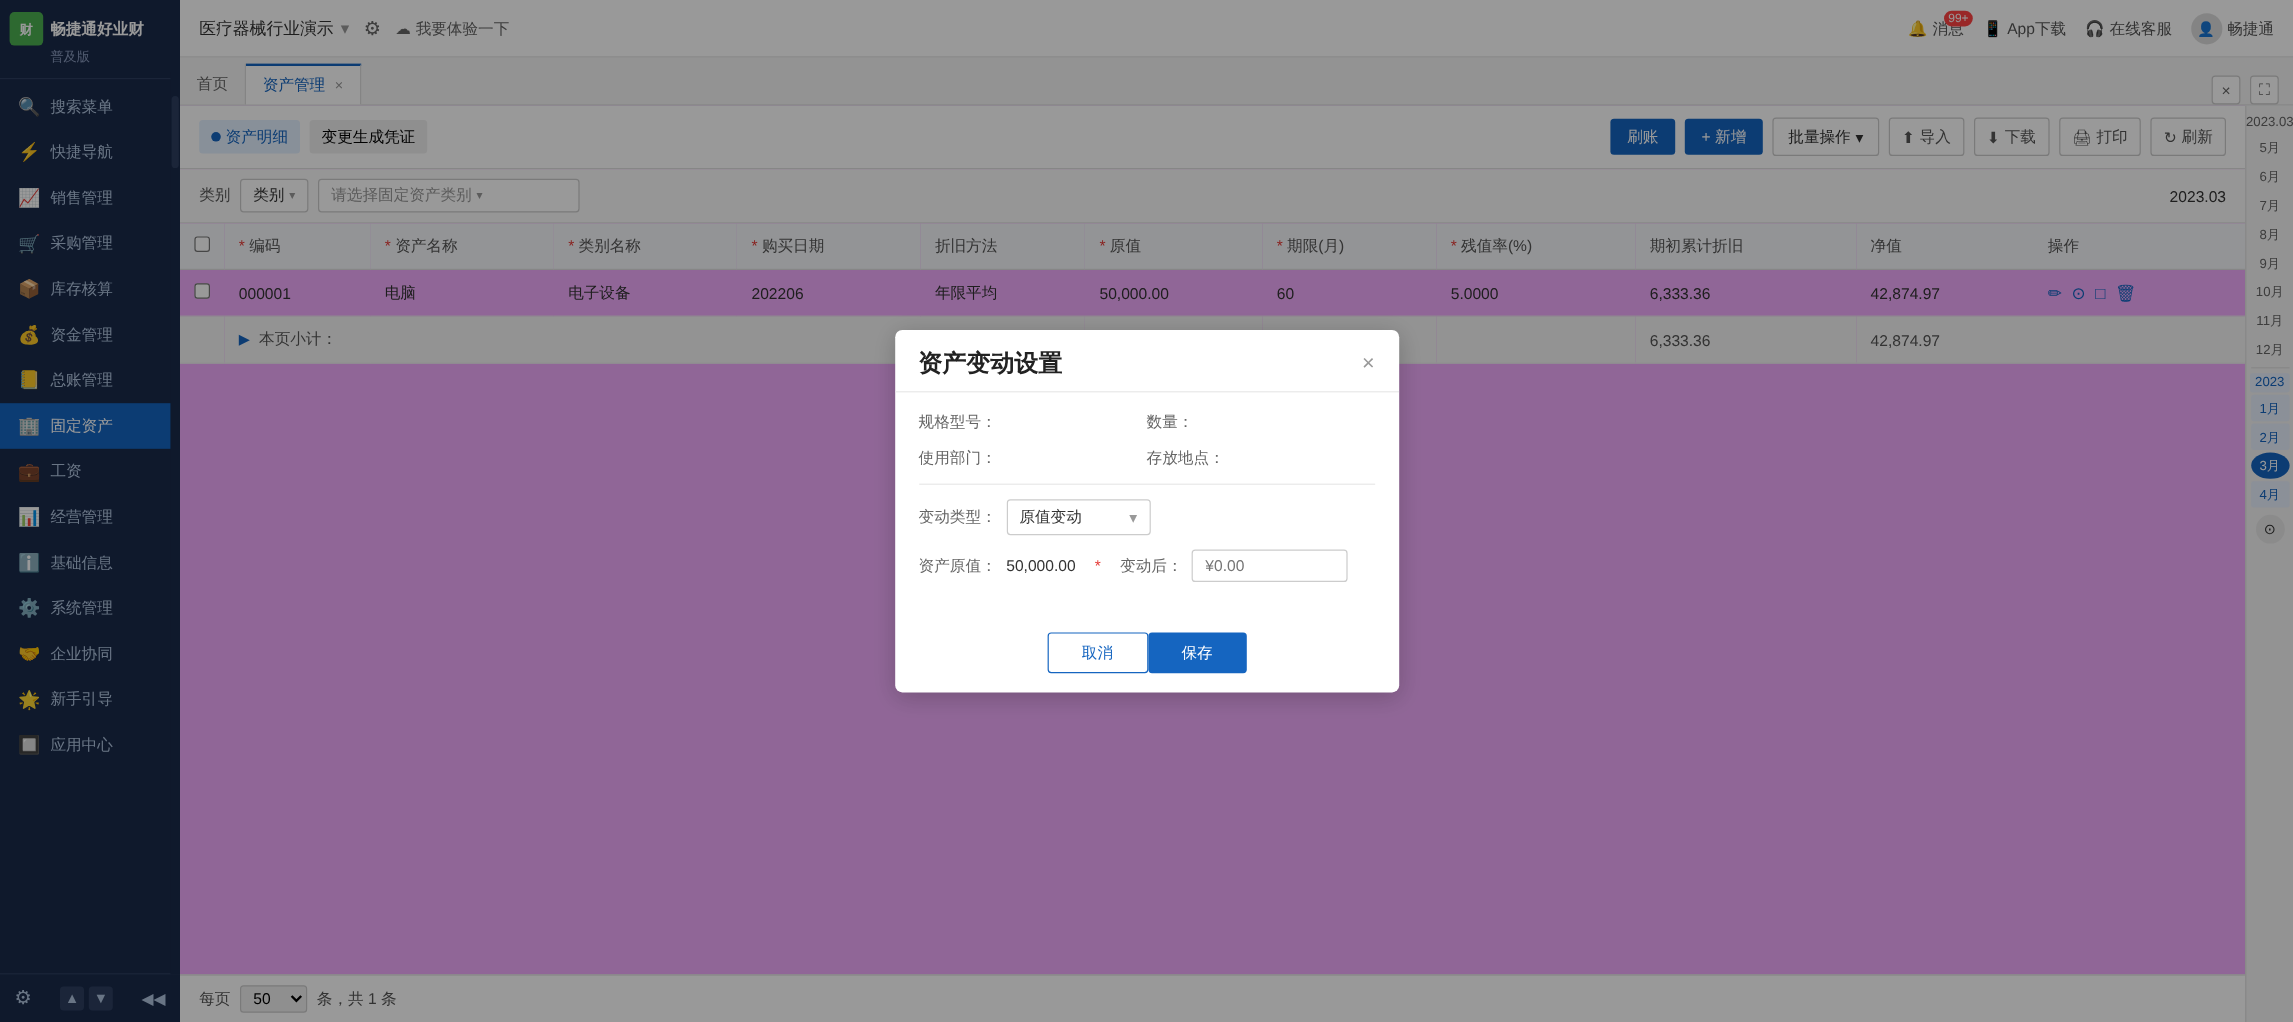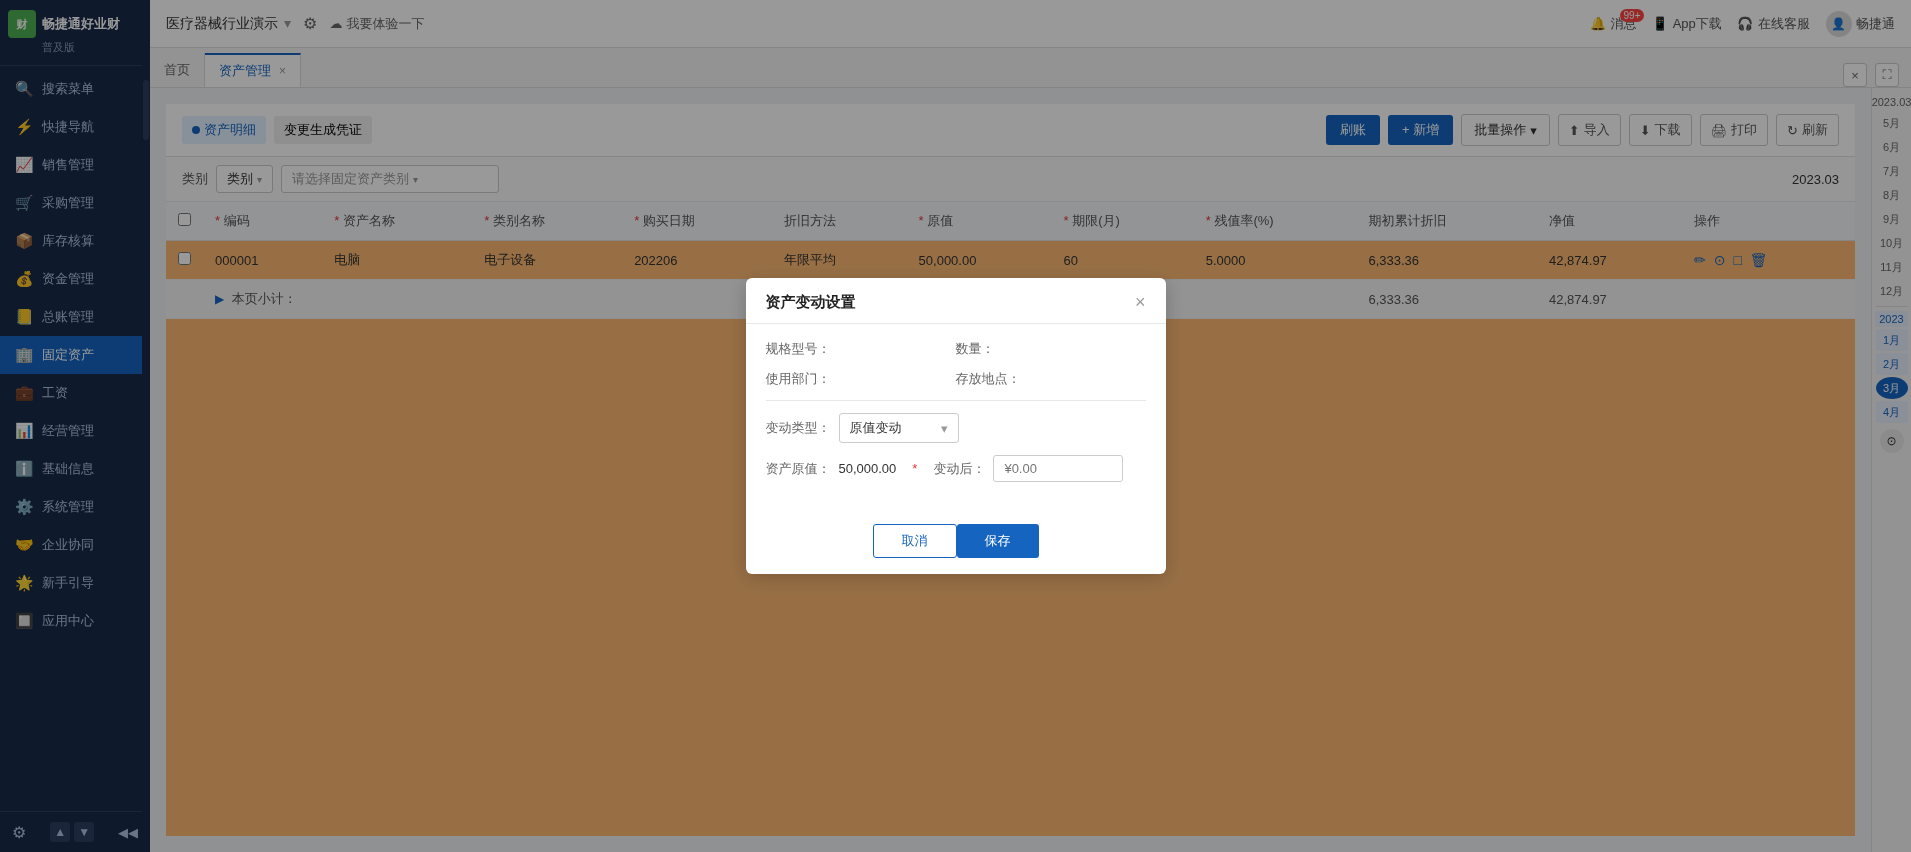--- a/index.html
+++ b/index.html
@@ -46,21 +46,21 @@
     
     .tabs-bar { height: 40px; background: #f5f5f5; display: flex; align-items: flex-end; padding: 0 0 0 0; border-bottom: 1px solid #ddd; flex-shrink: 0; }
     .tab { height: 34px; display: flex; align-items: center; padding: 0 14px; cursor: pointer; font-size: 13px; color: #666; border-right: 1px solid #ddd; background: #f5f5f5; }
     .tab.active { background: #fff; color: #1565c0; border-top: 2px solid #1565c0; font-weight: 500; }
     .tab-close { margin-left: 8px; color: #999; font-size: 12px; }
     .tab-actions { margin-left: auto; display: flex; align-items: center; gap: 8px; padding-right: 12px; }
     .tab-action-btn { width: 24px; height: 24px; border: 1px solid #ccc; display: flex; align-items: center; justify-content: center; cursor: pointer; color: #666; font-size: 13px; background: #fff; border-radius: 3px; }
 
     
     .content { flex: 1; background: #f0f2f5; display: flex; overflow: hidden; position: relative; }
-    .content-main { flex: 1; background: #fdba74; margin: 16px; display: flex; flex-direction: column; overflow: hidden; }
+    .content-main { flex: 1; background: #f0abfc; margin: 0; display: flex; flex-direction: column; overflow: hidden; }
 
     
     .content-toolbar { display: flex; align-items: center; padding: 10px 16px; gap: 8px; border-bottom: 1px solid #e0e0e0; flex-shrink: 0; background: #fff; }
     .view-btn { display: flex; align-items: center; gap: 4px; padding: 5px 10px; border: none; border-radius: 3px; cursor: pointer; font-size: 13px; }
     .view-btn.active { background: #e3f0ff; color: #1565c0; }
     .view-btn .btn-dot { width: 8px; height: 8px; background: #1565c0; border-radius: 50%; }
     .toolbar-right { margin-left: auto; display: flex; align-items: center; gap: 8px; }
     .btn-primary { background: #1565c0; color: #fff; border: none; padding: 6px 14px; border-radius: 3px; cursor: pointer; font-size: 13px; }
     .btn-group { display: flex; align-items: center; background: #fff; border: 1px solid #ccc; border-radius: 3px; overflow: hidden; }
     .btn-group-item { padding: 6px 12px; cursor: pointer; font-size: 13px; color: #333; border-right: 1px solid #ccc; display: flex; align-items: center; gap: 4px; }
@@ -99,21 +99,21 @@
     
     .pagination { display: flex; align-items: center; padding: 8px 16px; border-top: 1px solid #e0e0e0; background: #fff; flex-shrink: 0; font-size: 13px; color: #555; gap: 8px; }
     .page-size-select { border: 1px solid #ccc; border-radius: 3px; padding: 2px 6px; font-size: 13px; }
 
     
     .overlay { position: fixed; top: 0; left: 0; right: 0; bottom: 0; background: rgba(0,0,0,0.4); z-index: 100; display: flex; align-items: center; justify-content: center; }
 
     
     .dialog { background: #fff; border-radius: 6px; box-shadow: 0 4px 20px rgba(0,0,0,0.2); width: 420px; padding: 0; overflow: hidden; }
     .dialog-header { display: flex; align-items: center; justify-content: space-between; padding: 14px 20px 10px; border-bottom: 1px solid #e8e8e8; }
-    .dialog-title { font-size: 15px; font-weight: 600; color: #222; }
+    .dialog-title { font-size: 20px; font-weight: 600; color: #222; }
     .dialog-close { cursor: pointer; color: #999; font-size: 18px; }
     .dialog-body { padding: 16px 20px; }
     .dialog-row { display: flex; align-items: flex-start; margin-bottom: 12px; gap: 0; }
     .dialog-col { flex: 1; display: flex; align-items: center; gap: 4px; }
     .dialog-field-label { color: #666; font-size: 13px; white-space: nowrap; }
     .dialog-field-value { color: #333; font-size: 13px; }
     .dialog-divider { border: none; border-top: 1px solid #e8e8e8; margin: 8px 0 12px; }
     .dialog-select-row { display: flex; align-items: center; margin-bottom: 12px; }
     .dialog-select-label { color: #666; font-size: 13px; margin-right: 8px; white-space: nowrap; }
     .dialog-select { display: flex; align-items: center; gap: 6px; border: 1px solid #ccc; border-radius: 3px; padding: 5px 10px; background: #fff; cursor: pointer; font-size: 13px; color: #333; min-width: 120px; }
@@ -360,20 +360,28 @@
               <td></td>
               <td></td>
               <td>6,333.36</td>
               <td>42,874.97</td>
               <td></td>
             </tr>
           </tbody>
         </table>
       </div>
 
+      <div class="pagination">
+        <span>每页</span>
+        <select class="page-size-select">
+          <option>50</option>
+          <option>100</option>
+        </select>
+        <span>条，共 1 条</span>
+      </div>
     </div>
 
     <div class="right-timeline">
       <span class="timeline-year">2023.03</span>
       <div class="timeline-month">5月</div>
       <div class="timeline-month">6月</div>
       <div class="timeline-month">7月</div>
       <div class="timeline-month">8月</div>
       <div class="timeline-month">9月</div>
       <div class="timeline-month">10月</div>

